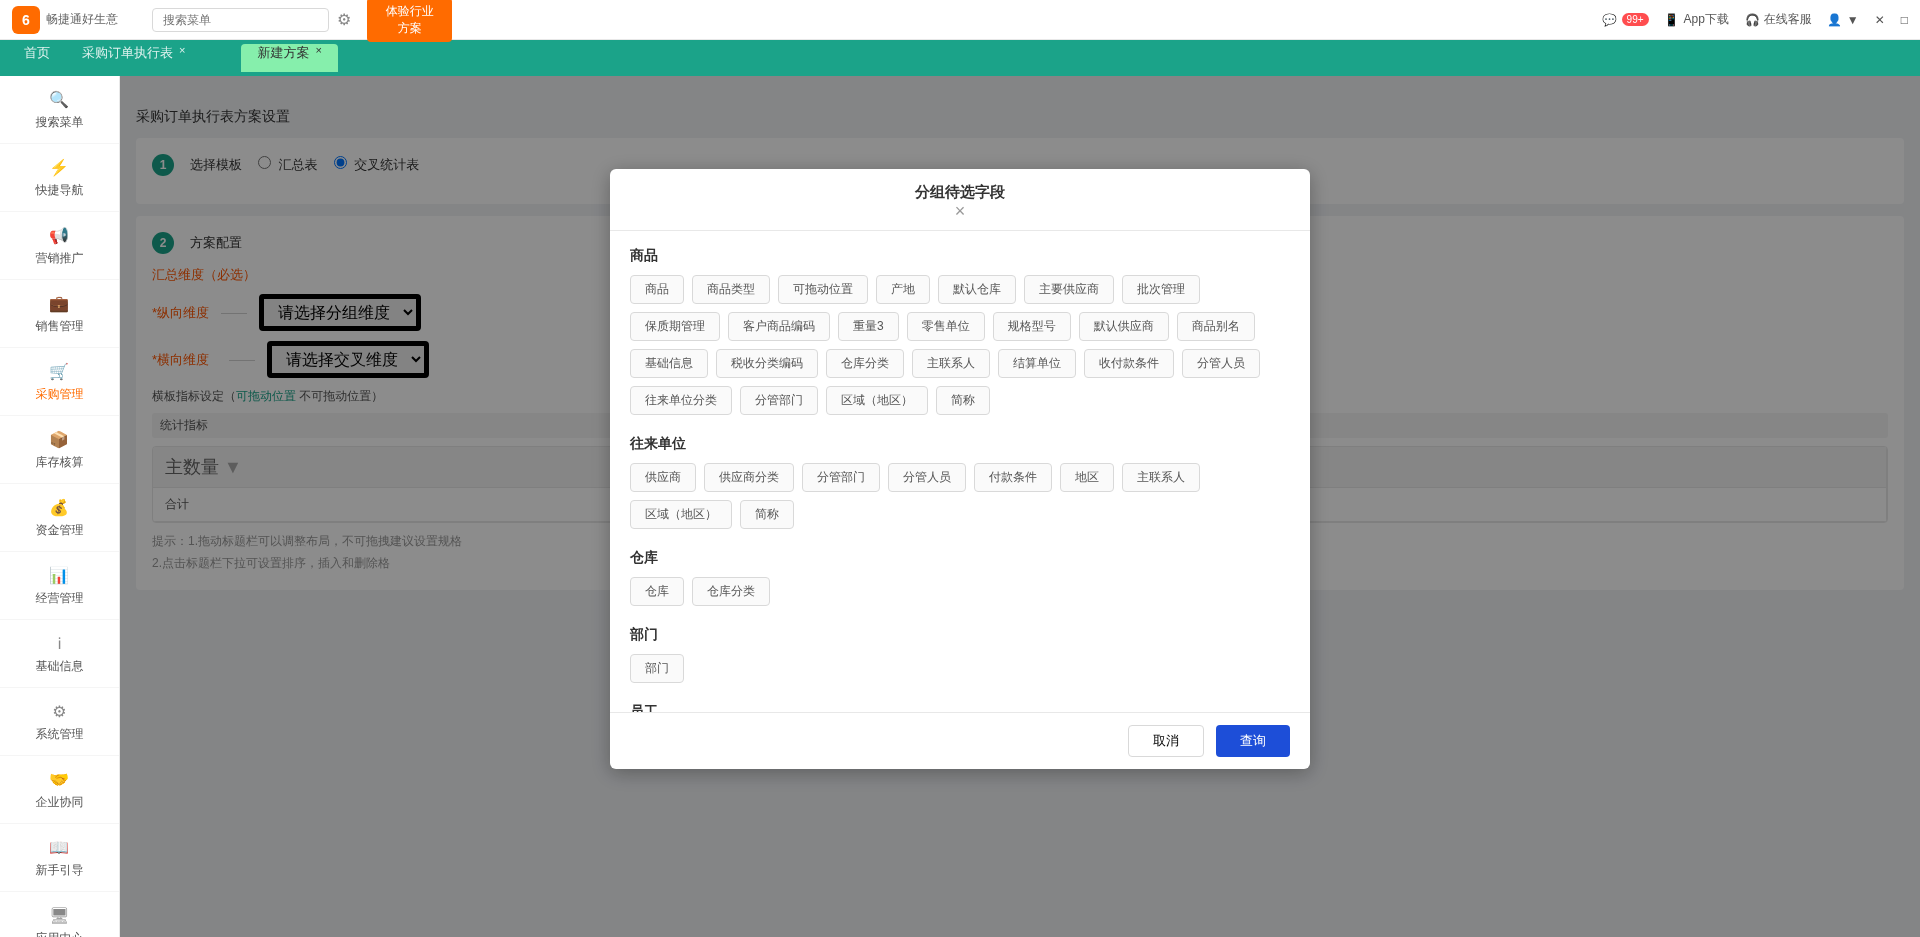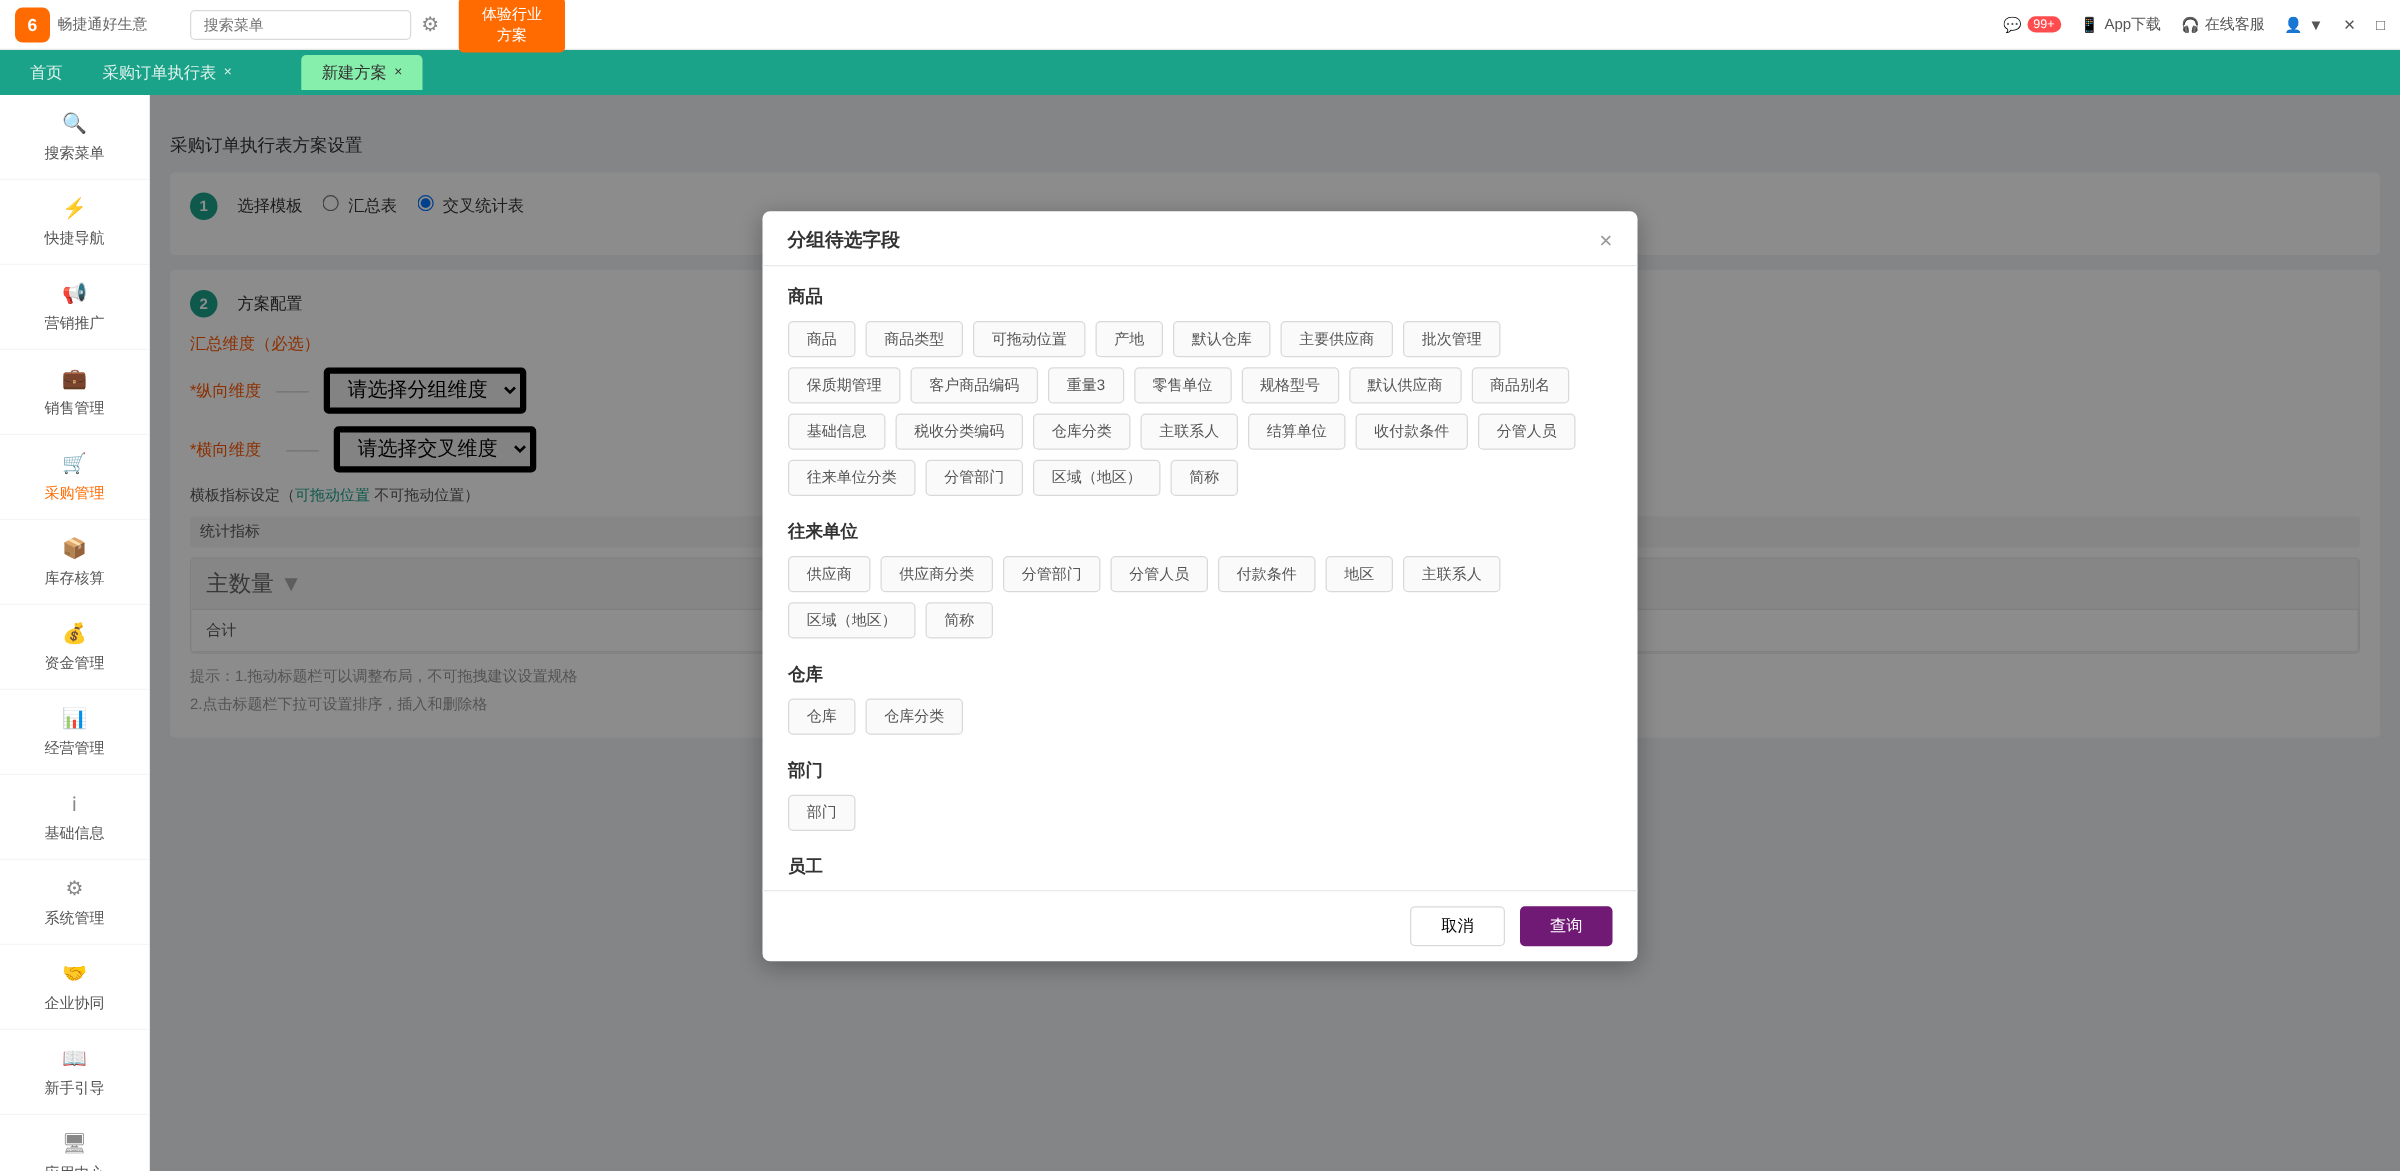--- a/index.html
+++ b/index.html
@@ -86,21 +86,20 @@
       align-items: center;
       padding: 0 8px;
       position: fixed;
       top: 40px; left: 0; right: 0;
       z-index: 99;
     }
     .tab-item {
       height: 28px;
       padding: 0 16px;
       display: flex;
-      align-items: center;
       gap: 6px;
       cursor: pointer;
       font-size: 13px;
       color: rgba(255,255,255,0.85);
       border-radius: 4px 4px 0 0;
     }
     .tab-item.active {
       background: #86efac;
       color: #333;
       margin-left: 40px;
@@ -179,20 +178,21 @@
       z-index: 300;
       display: flex;
       flex-direction: column;
     }
     .modal-header {
       display: flex;
       align-items: center;
       justify-content: space-between;
       padding: 14px 20px 10px;
       border-bottom: 1px solid #e8e8e8;
+      flex-direction: column;
     }
     .modal-title { font-size: 15px; font-weight: bold; color: #333; }
     .modal-close {
       cursor: pointer;
       font-size: 18px;
       color: #999;
       line-height: 1;
     }
     .modal-body {
       flex: 1;
@@ -210,21 +210,21 @@
       padding: 6px 24px;
       border: 1px solid #d9d9d9;
       background: #fff;
       border-radius: 4px;
       cursor: pointer;
       font-size: 13px;
     }
     .btn-confirm {
       padding: 6px 24px;
       border: none;
-      background: #701a75;
+      background: #1d4ed8;
       color: #fff;
       border-radius: 4px;
       cursor: pointer;
       font-size: 13px;
     }
 
     
     .field-section { margin-bottom: 20px; }
     .field-section-title {
       font-size: 14px;

